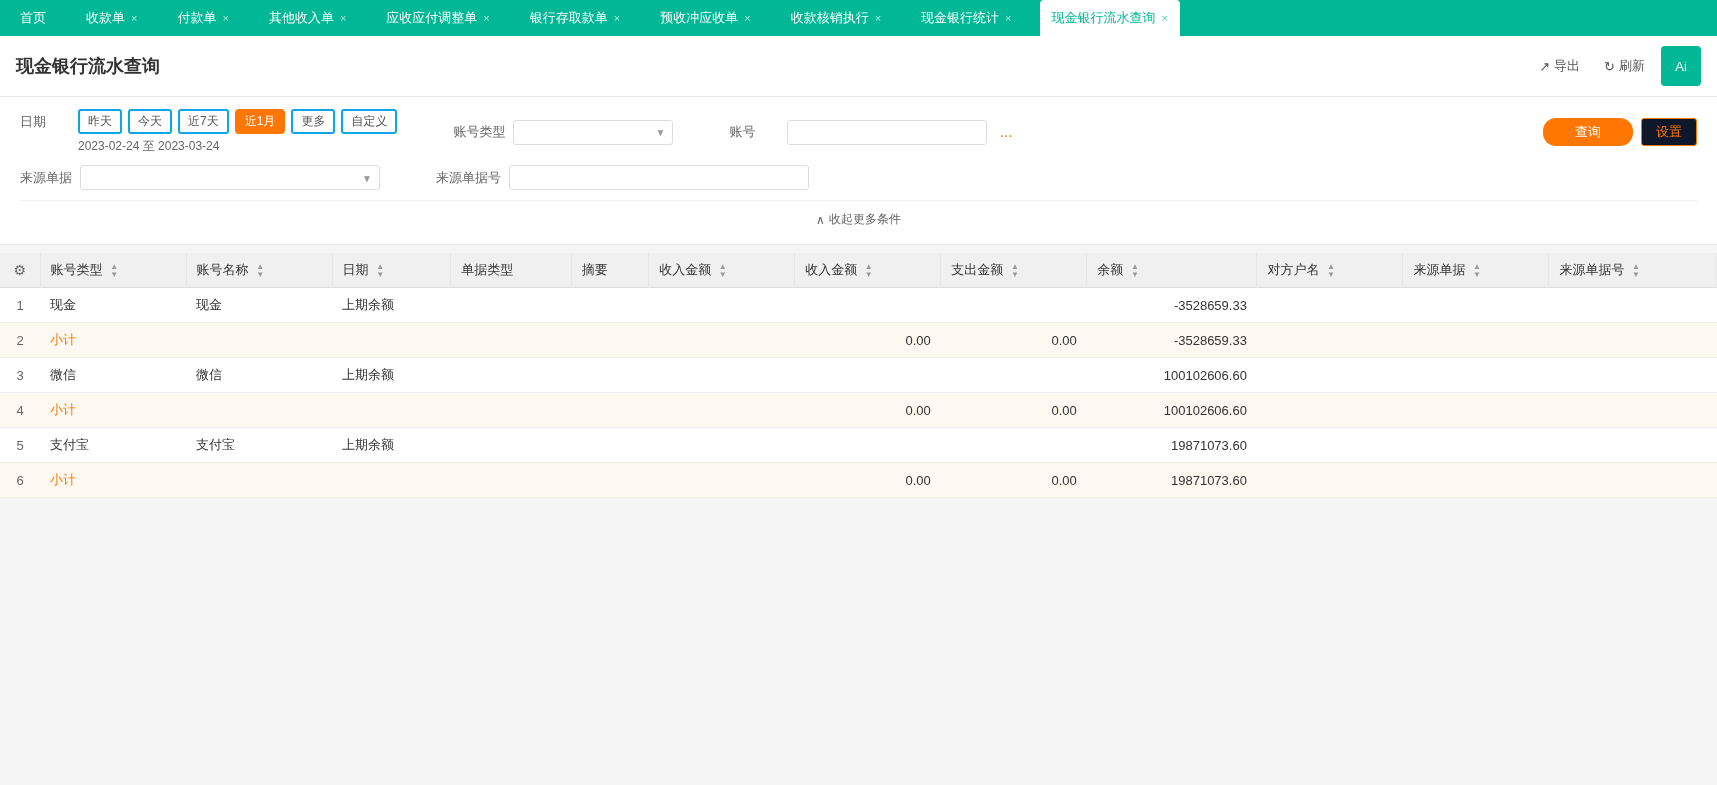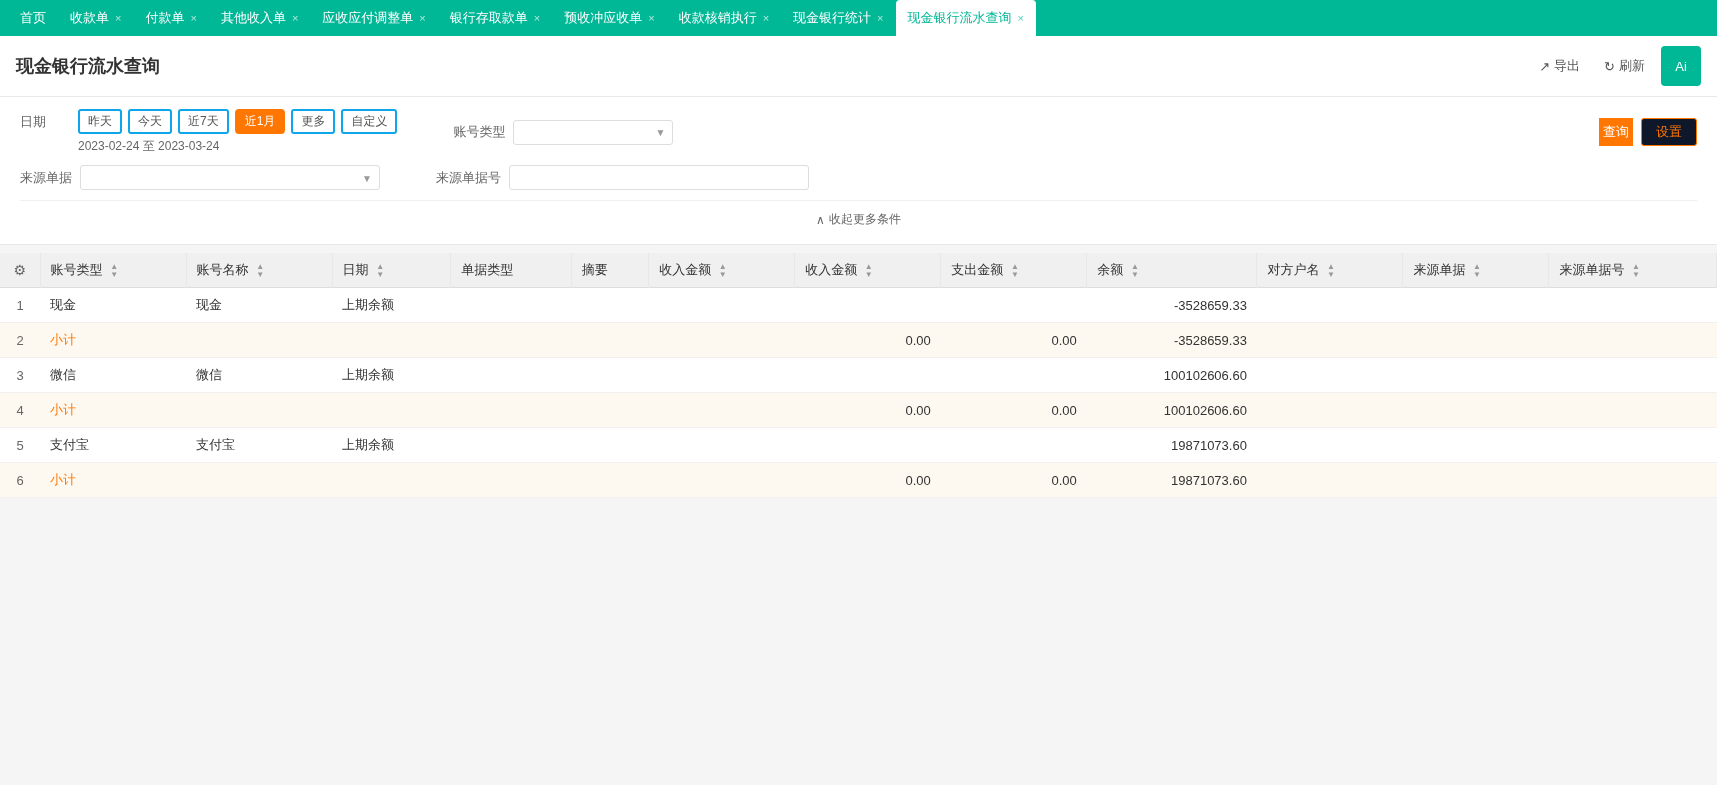--- a/index.html
+++ b/index.html
@@ -6,20 +6,21 @@
     body { font-family: 'Microsoft YaHei', Arial, sans-serif; font-size: 13px; background: #f5f5f5; color: #333; }
 
     
     .top-nav {
       background: #00b796;
       display: flex;
       align-items: center;
       height: 36px;
       padding: 0 8px;
       overflow: hidden;
+      gap: 16px;
     }
     .nav-item {
       color: #fff;
       padding: 0 12px;
       height: 36px;
       display: flex;
       align-items: center;
       cursor: pointer;
       white-space: nowrap;
       font-size: 13px;
@@ -62,22 +63,22 @@
       display: flex;
       align-items: center;
       gap: 4px;
       font-size: 13px;
       padding: 4px 8px;
     }
     .btn-orange {
       background: #ff7700;
       border: none;
       color: #fff;
-      padding: 5px 4px;
-      border-radius: 0;
+      padding: 5px 32px;
+      border-radius: 13px;
       cursor: pointer;
       font-size: 13px;
     }
     .btn-outline {
       background: #0f172a;
       border: 1px solid #ff7700;
       color: #ff7700;
       padding: 4px 14px;
       border-radius: 3px;
       cursor: pointer;
@@ -335,20 +336,25 @@
 
     <div style="display:flex;align-items:center;gap:8px;margin-left:40px;">
       <span class="filter-label">账号类型</span>
       <div class="select-wrapper">
         <select class="select-field">
           <option value=""></option>
         </select>
       </div>
     </div>
 
+    <div style="display:flex;align-items:center;gap:8px;margin-left:40px;">
+      <span class="filter-label">账号</span>
+      <input class="input-field" type="text" style="min-width: 200px;">
+      <span class="dots-btn">...</span>
+    </div>
 
     <div style="margin-left:auto;display:flex;gap:8px;">
       <button class="btn-orange">查询</button>
       <button class="btn-outline">设置</button>
     </div>
   </div>
 
   <div class="filter-row">
 
     <div style="display:flex;align-items:center;gap:8px;">

